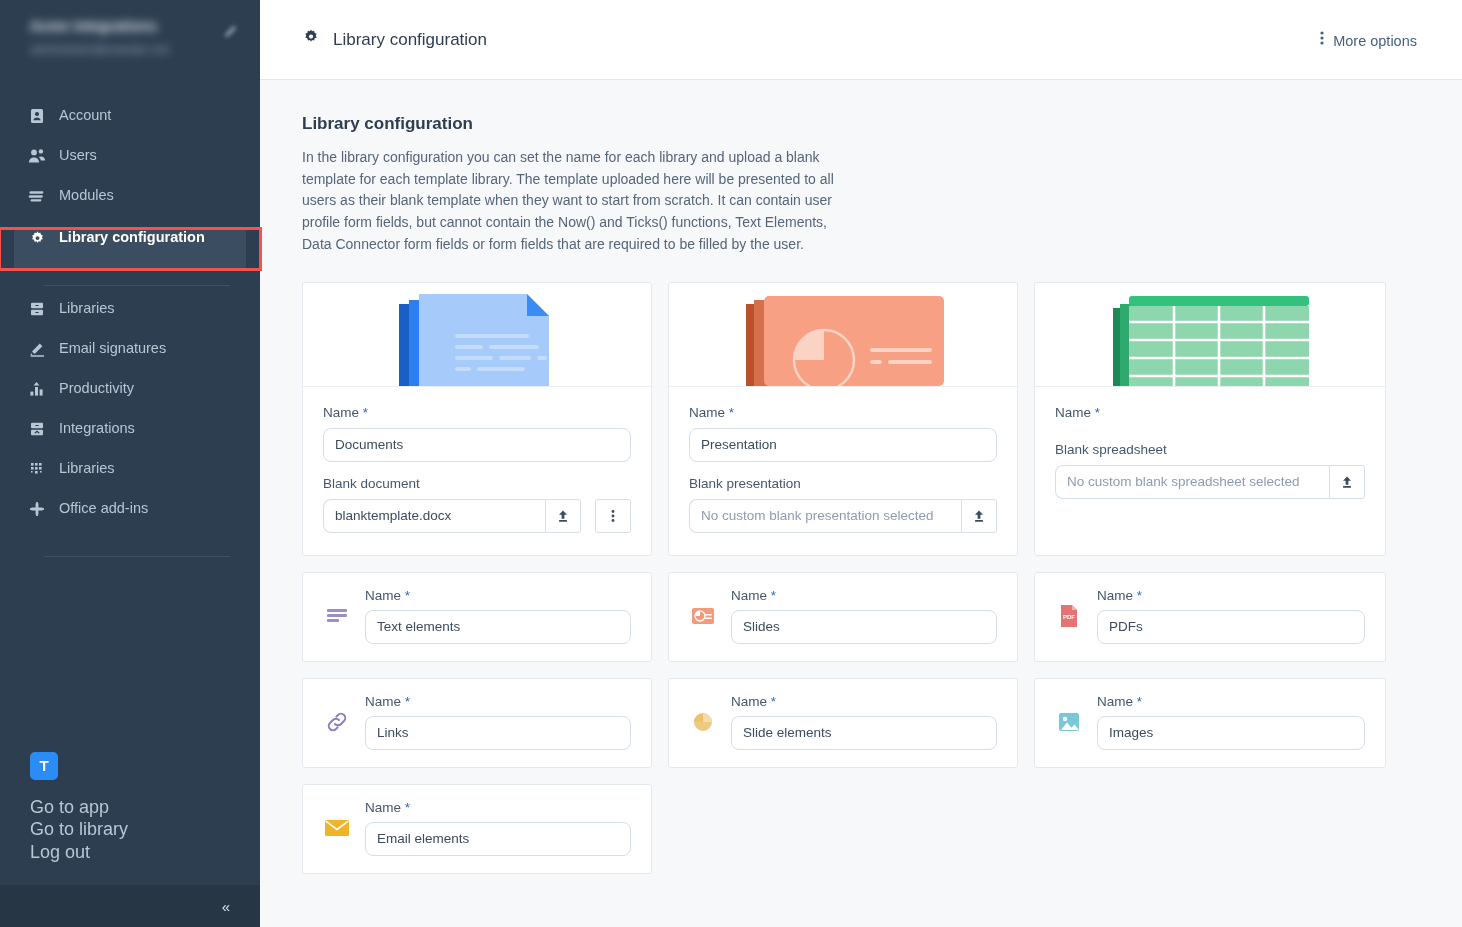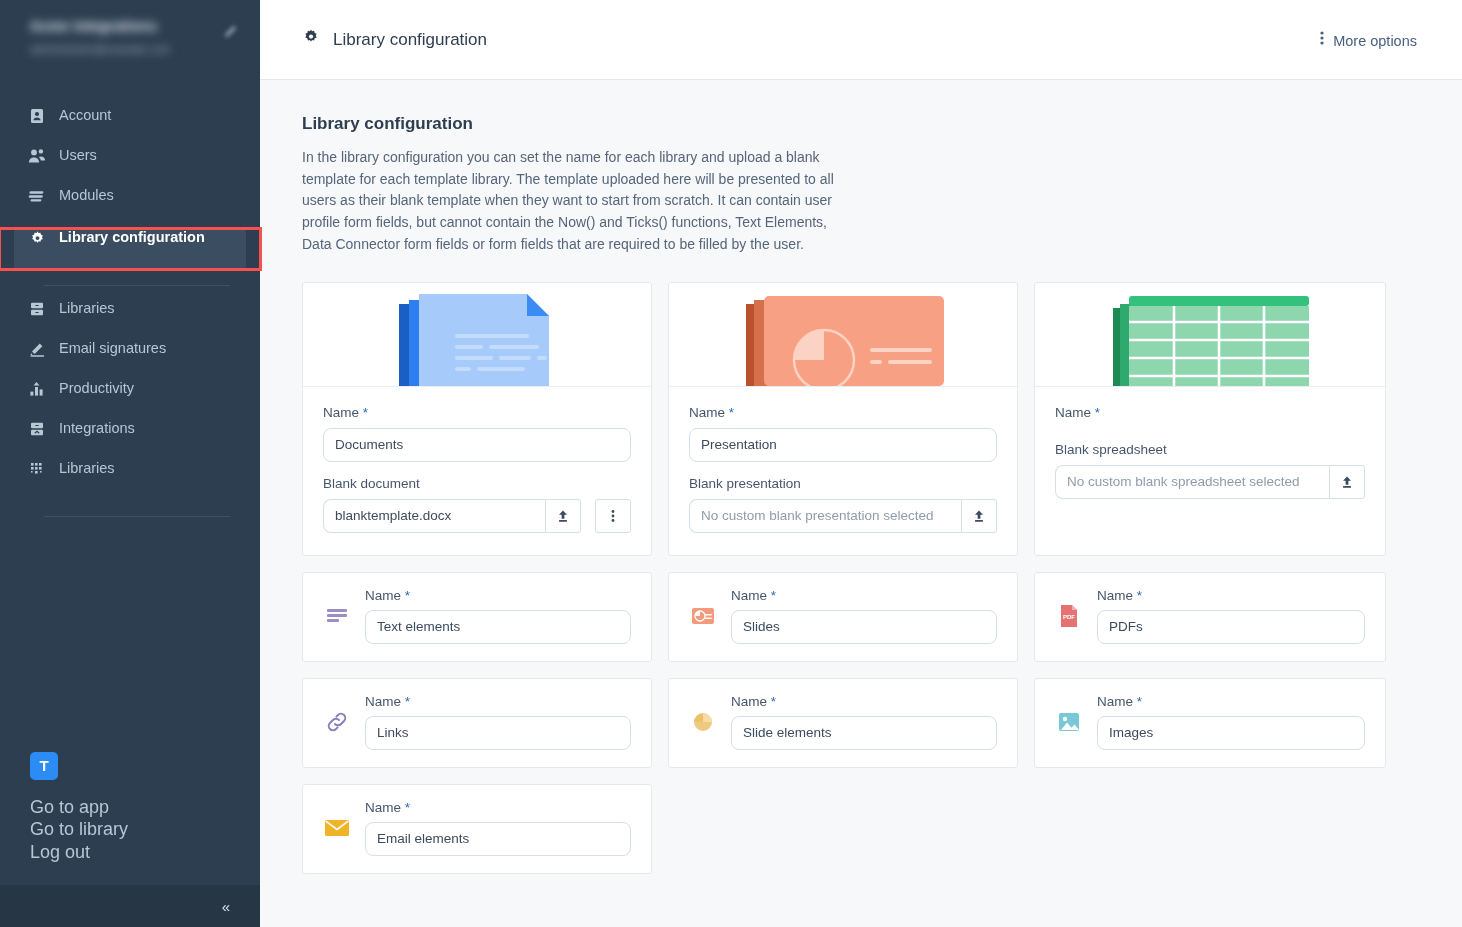--- a/index.html
+++ b/index.html
@@ -278,20 +278,35 @@
                   <rect x="10" y="6" width="2.6" height="2.6"></rect>
                 <rect x="2" y="10" width="1.6" height="1.6"></rect>
                   <rect x="6" y="10" width="2.6" height="2.6"></rect>
                   <rect x="11" y="10" width="1.6" height="1.6"></rect>
               </g>
             </svg>
           </span>
           <span>Libraries</span>
         </div>
 
+        <div class="sb-item">
+          <span class="sb-ico">
+            <svg width="16" height="16" viewBox="0 0 16 16">
+                <g fill="#b9c6d4">
+                  <rect x="6.6" y="2.2" width="2.8" height="11.6" rx=".6"></rect>
+                  <rect x="2.2" y="6.6" width="11.6" height="2.8" rx=".6"></rect>
+                  <rect x="1" y="7" width="2" height="2" rx=".4"></rect>
+                  <rect x="13" y="7" width="2" height="2" rx=".4"></rect>
+                  <rect x="7" y="1" width="2" height="2" rx=".4"></rect>
+                  <rect x="7" y="13" width="2" height="2" rx=".4"></rect>
+                </g>
+              </svg>
+          </span>
+          <span>Office add-ins</span>
+        </div>
       </div>
 
       <div class="sb-divider"></div>
     </nav>
 
     <div class="sb-bottom">
       <div class="sb-logo">T</div>
       <span class="sb-link">Go to app</span>
       <span class="sb-link">Go to library</span>
       <span class="sb-link">Log out</span>

